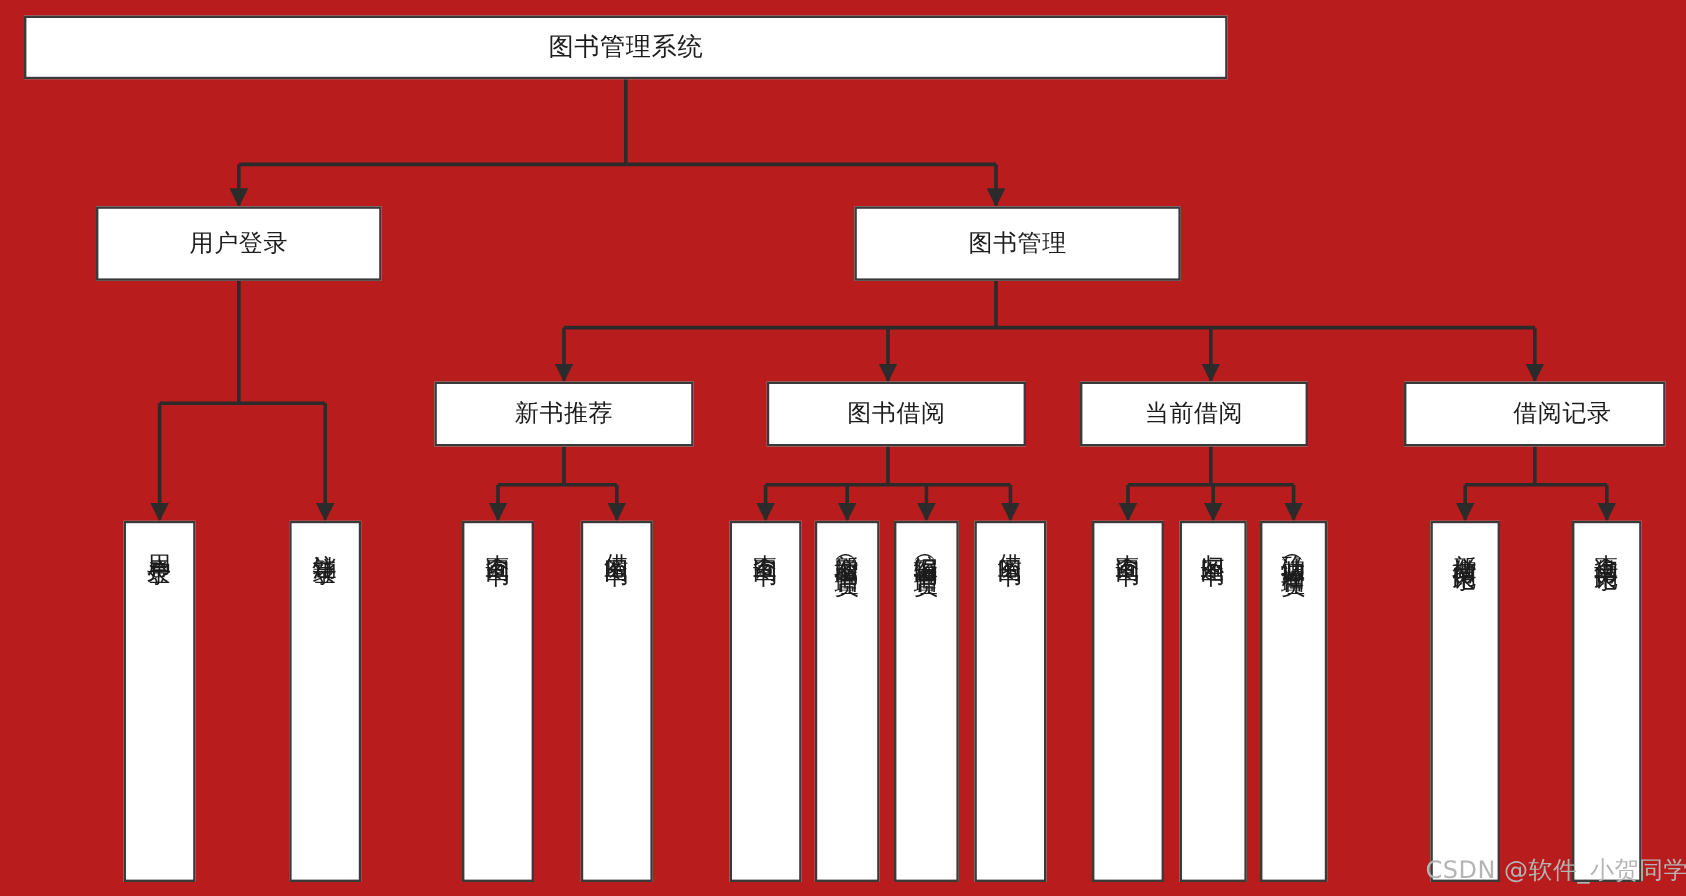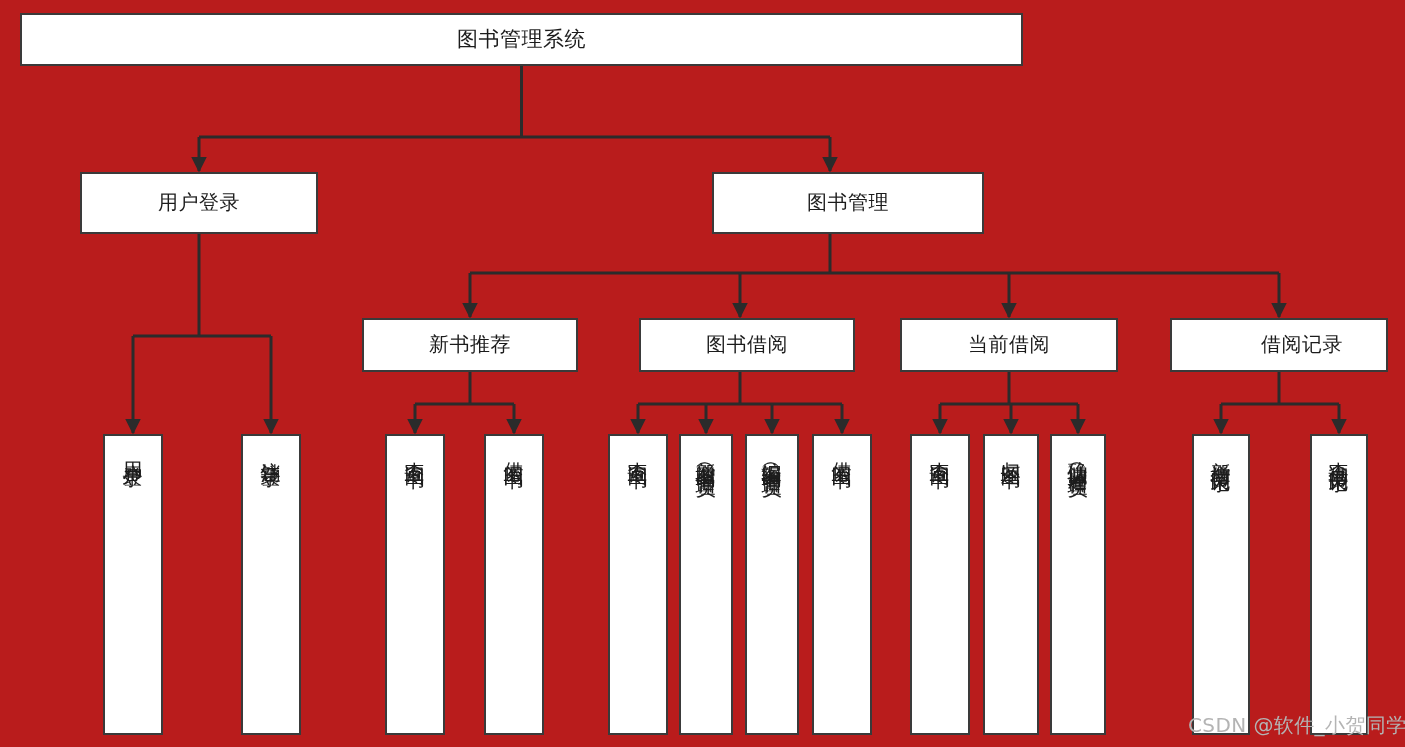--- a/index.html
+++ b/index.html
@@ -128,21 +128,21 @@
       </div>
       <div class="node level-1" style="left: 712px; top: 172px; width: 272px; height: 62px;">
         <span class="label">图书管理</span>
       </div>
       <div class="node level-2" style="left: 362px; top: 318px; width: 216px; height: 54px;">
         <span class="label">新书推荐</span>
       </div>
       <div class="node level-2" style="left: 639px; top: 318px; width: 216px; height: 54px;">
         <span class="label">图书借阅</span>
       </div>
-      <div class="node level-2" style="left: 900px; top: 318px; width: 218px; height: 54px;">
+      <div class="node level-2" style="left: 900px; top: 318px; width: 190px; height: 54px;">
         <span class="label">当前借阅</span>
       </div>
       <div class="node level-2" style="left: 1170px; top: 318px; width: 218px; height: 54px; padding-left: 46px;">
         <span class="label">借阅记录</span>
       </div>
       <div class="node level-3 leaf" style="left: 103px; top: 434px; width: 60px; height: 301px;">
         <span class="label">用户登录</span>
       </div>
       <div class="node level-3 leaf" style="left: 241px; top: 434px; width: 60px; height: 301px;">
         <span class="label">注销登录</span>

